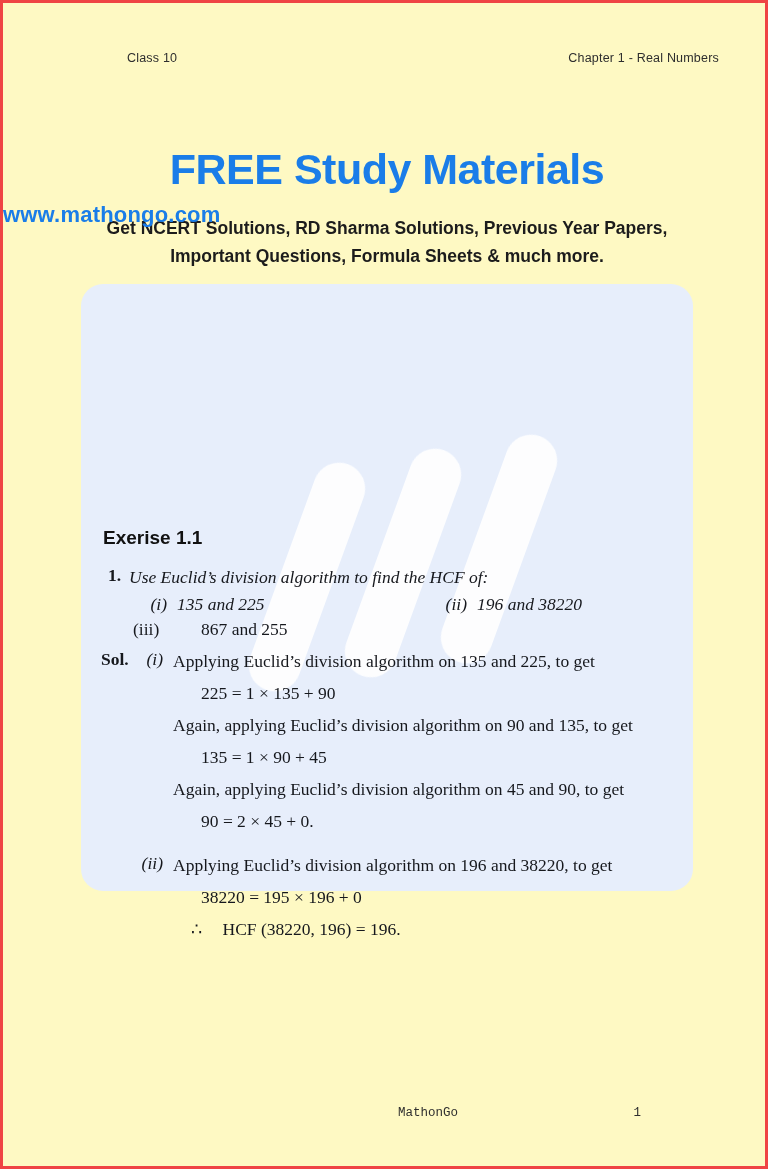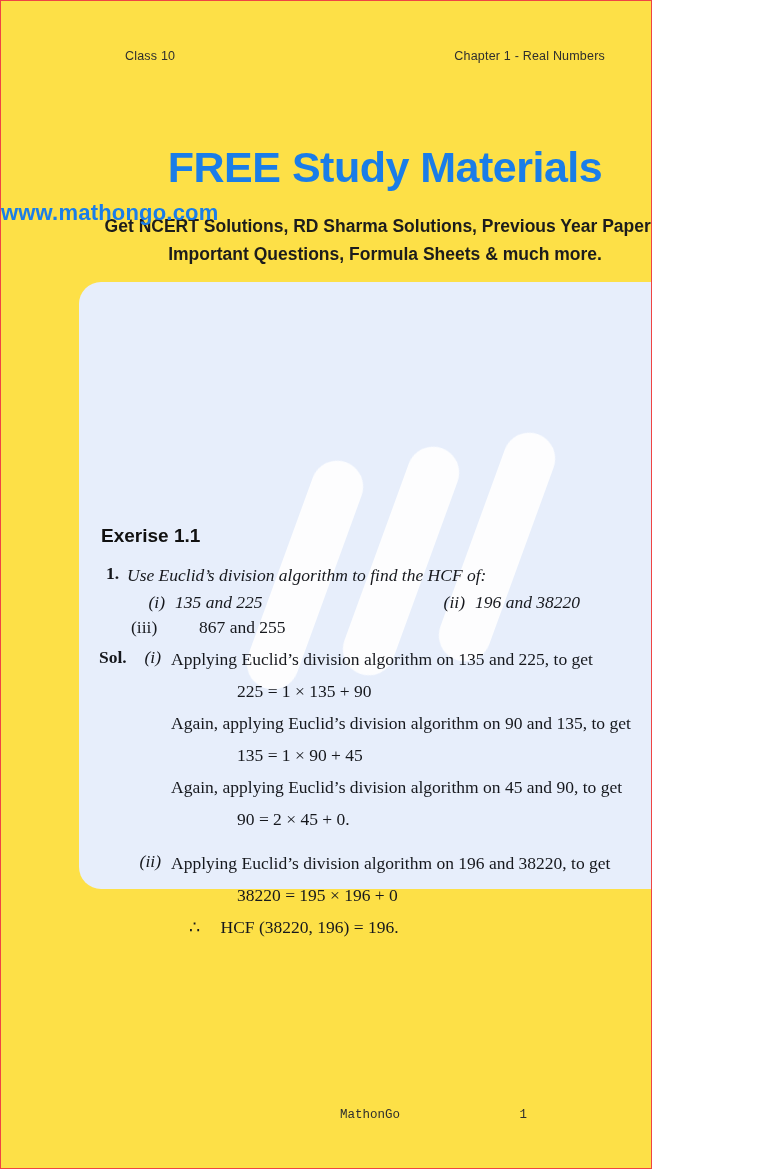--- a/index.html
+++ b/index.html
@@ -5,26 +5,26 @@
   html, body {
     margin: 0;
     padding: 0;
     background: #ffffff;
   }
   body {
     font-family: "Liberation Serif", serif;
   }
   .page {
     position: relative;
-    width: 652px;
+    width: 768px;
     height: 1169px;
-    background: #fde047;
+    background: #fef9c3;
     overflow: hidden;
     box-sizing: border-box;
-    border: 1px solid #ef4444;
+    border: 3px solid #ef4444;
   }
 
   
   .running-header {
     position: absolute;
     top: 48px;
     left: 124px;
     right: 124px;
     display: flex;
     justify-content: space-between;
@@ -194,21 +194,21 @@
     padding-right: 10px;
     font-style: italic;
     box-sizing: border-box;
   }
   .sol-body {
     flex: 1;
     line-height: 1.45;
     text-align: justify;
   }
   .eq {
-    margin: 7px 0 7px 66px;
+    margin: 7px 0 7px 28px;
     line-height: 1.4;
   }
   .para { margin-top: 7px; }
   .therefore {
     margin: 7px 0 0 18px;
   }
   .therefore .sym { margin-right: 16px; }
 
   
   .footer {

